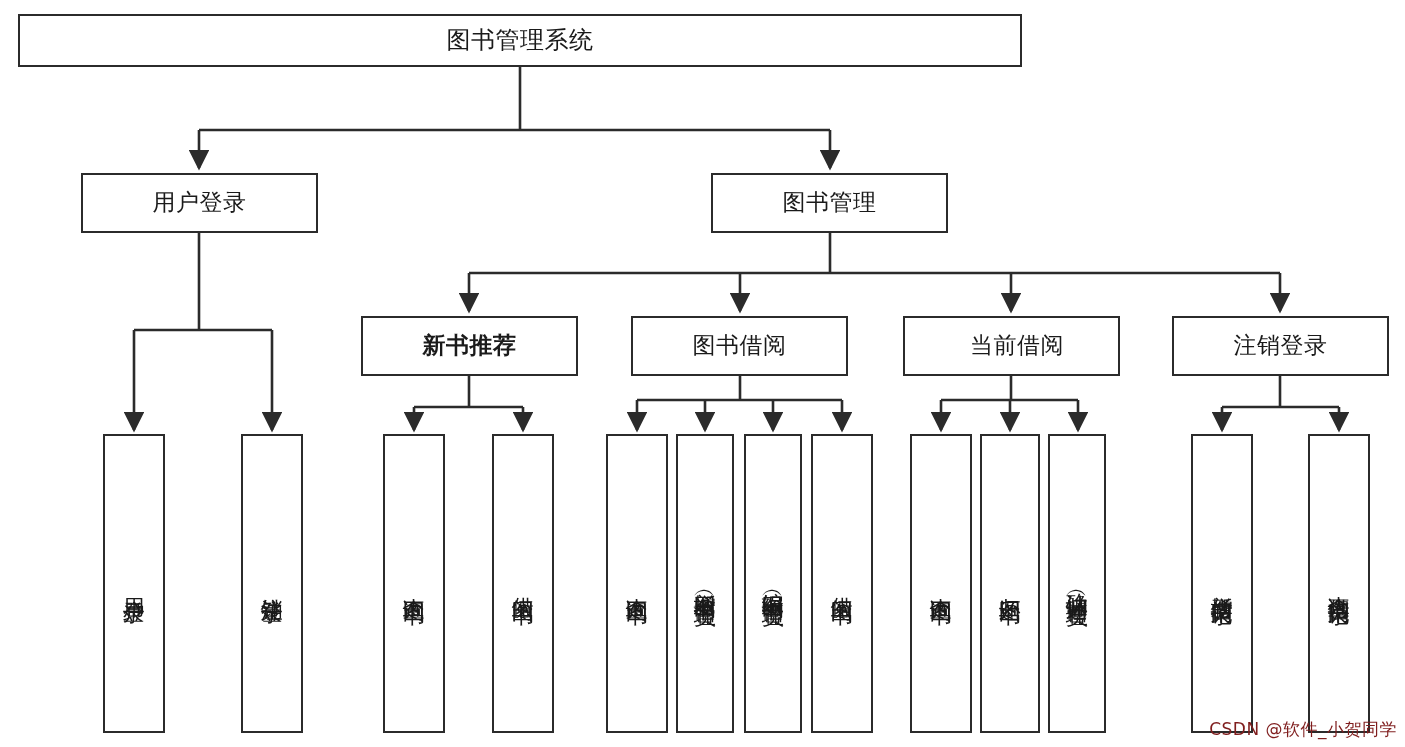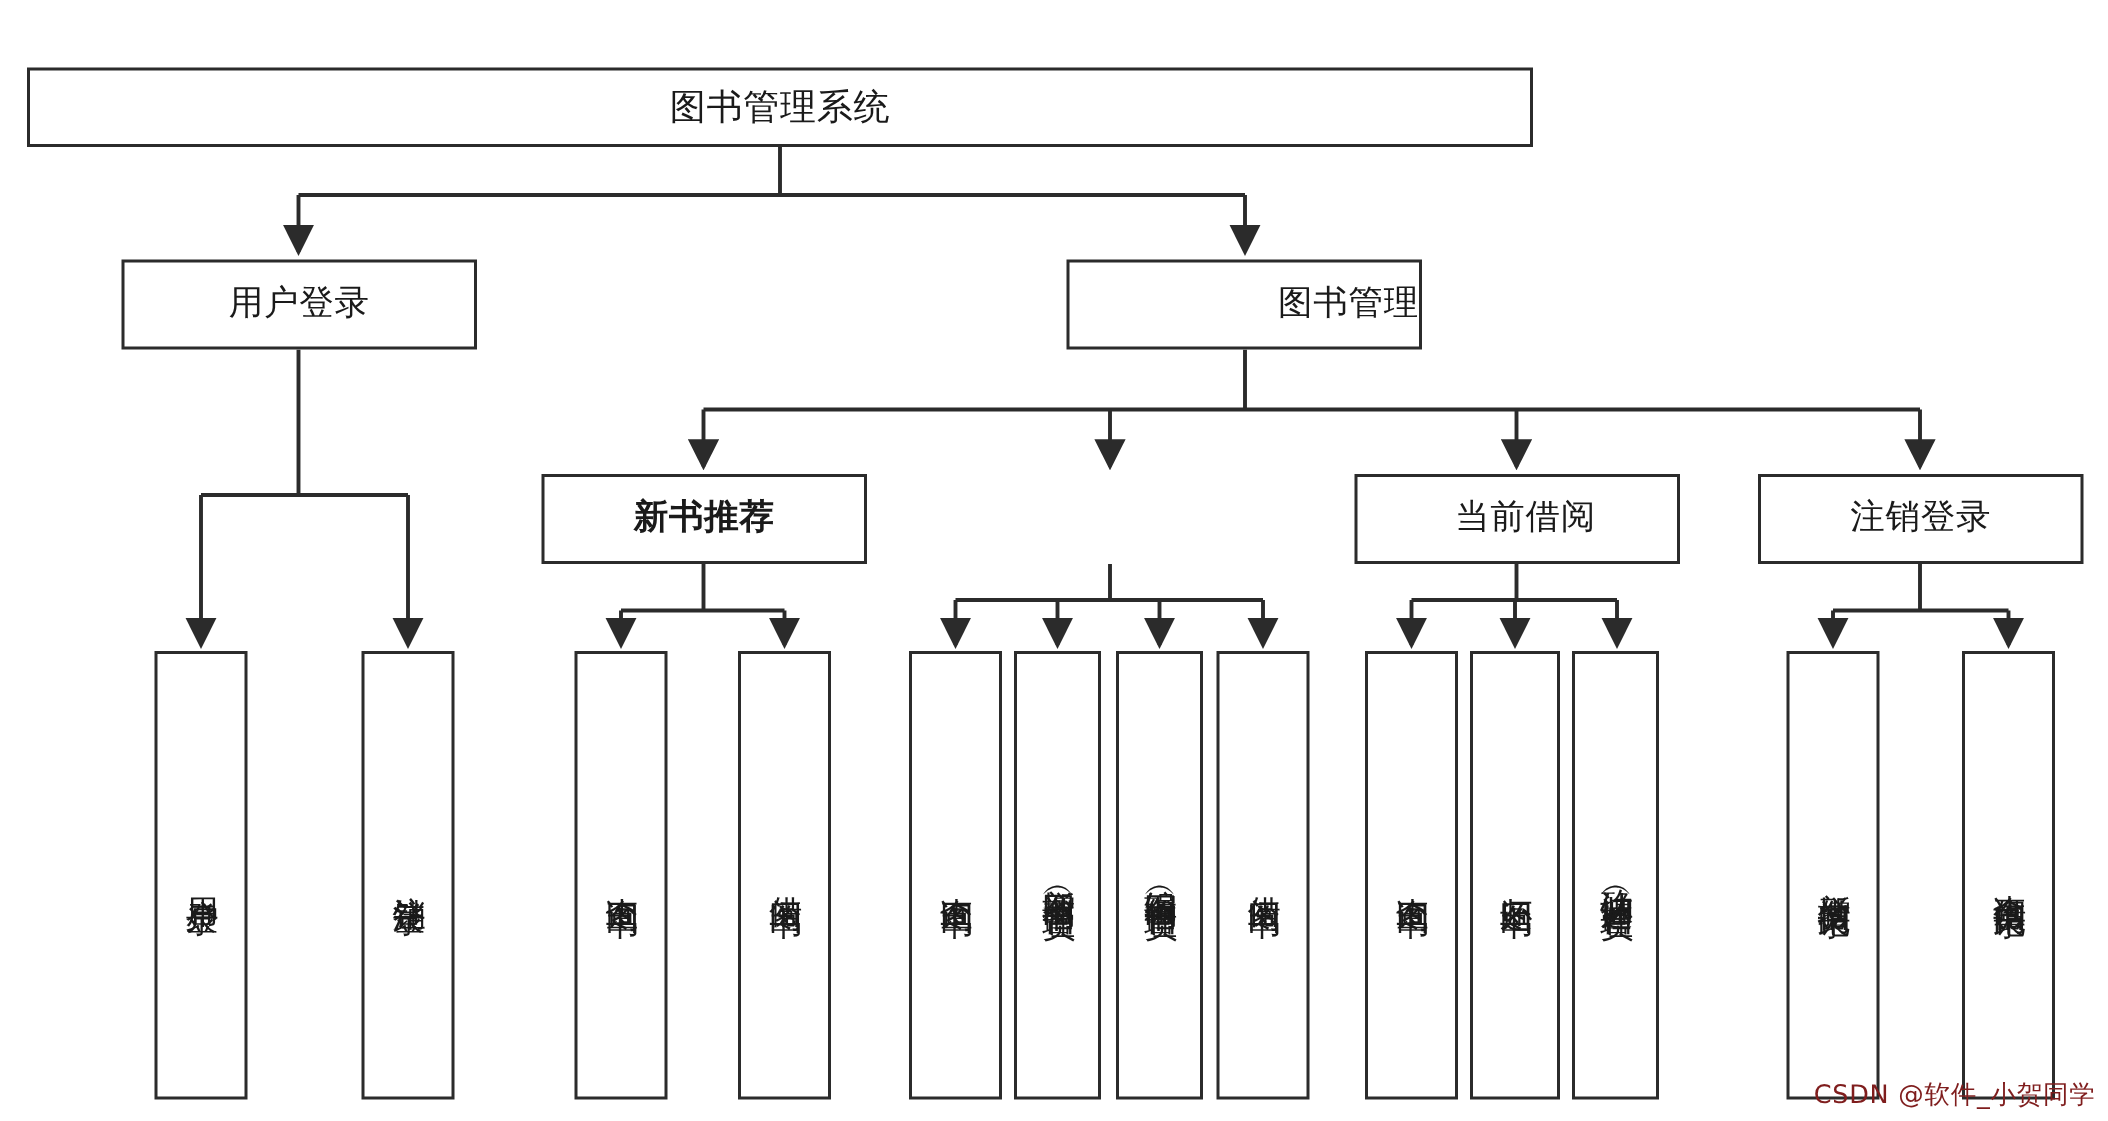--- a/index.html
+++ b/index.html
@@ -120,34 +120,37 @@
       <path d="M 1010 400 L 1010 430" marker-end="url(#arrow)"></path>
       <path d="M 1078 400 L 1078 430" marker-end="url(#arrow)"></path>
 
       <path d="M 1280 376 L 1280 407"></path>
       <path d="M 1222 407 L 1339 407"></path>
       <path d="M 1222 407 L 1222 430" marker-end="url(#arrow)"></path>
       <path d="M 1339 407 L 1339 430" marker-end="url(#arrow)"></path>
     </g>
   </svg>
 
-  <div class="node horizontal" id="root-node" style="left:18px; top:14px; width:1004px; height:53px;margin-top:31px;">
+  <div class="node horizontal" id="root-node" style="left:18px; top:14px; width:1004px; height:53px;">
     <span class="label">图书管理系统</span>
   </div>
 
   <div class="node horizontal" style="left:81px; top:173px; width:237px; height:60px;">
     <span class="label">用户登录</span>
   </div>
-  <div class="node horizontal" style="left:711px; top:173px; width:237px; height:60px;justify-content:flex-end;">
+  <div class="node horizontal" style="left:711px; top:173px; width:237px; height:60px;">
     <span class="label">图书管理</span>
   </div>
 
   <div class="node horizontal" style="left:361px; top:316px; width:217px; height:60px;font-weight:bold;">
     <span class="label">新书推荐</span>
   </div>
+  <div class="node horizontal" style="left:631px; top:316px; width:217px; height:60px;">
+    <span class="label">图书借阅</span>
+  </div>
   <div class="node horizontal" style="left:903px; top:316px; width:217px; height:60px;padding-left:11px;">
     <span class="label">当前借阅</span>
   </div>
   <div class="node horizontal" style="left:1172px; top:316px; width:217px; height:60px;">
     <span class="label">注销登录</span>
   </div>
 
   <div class="node vertical" style="left:103px; top:434px; width:62px; height:299px;">
     <span class="label">用户登录</span>
   </div>

